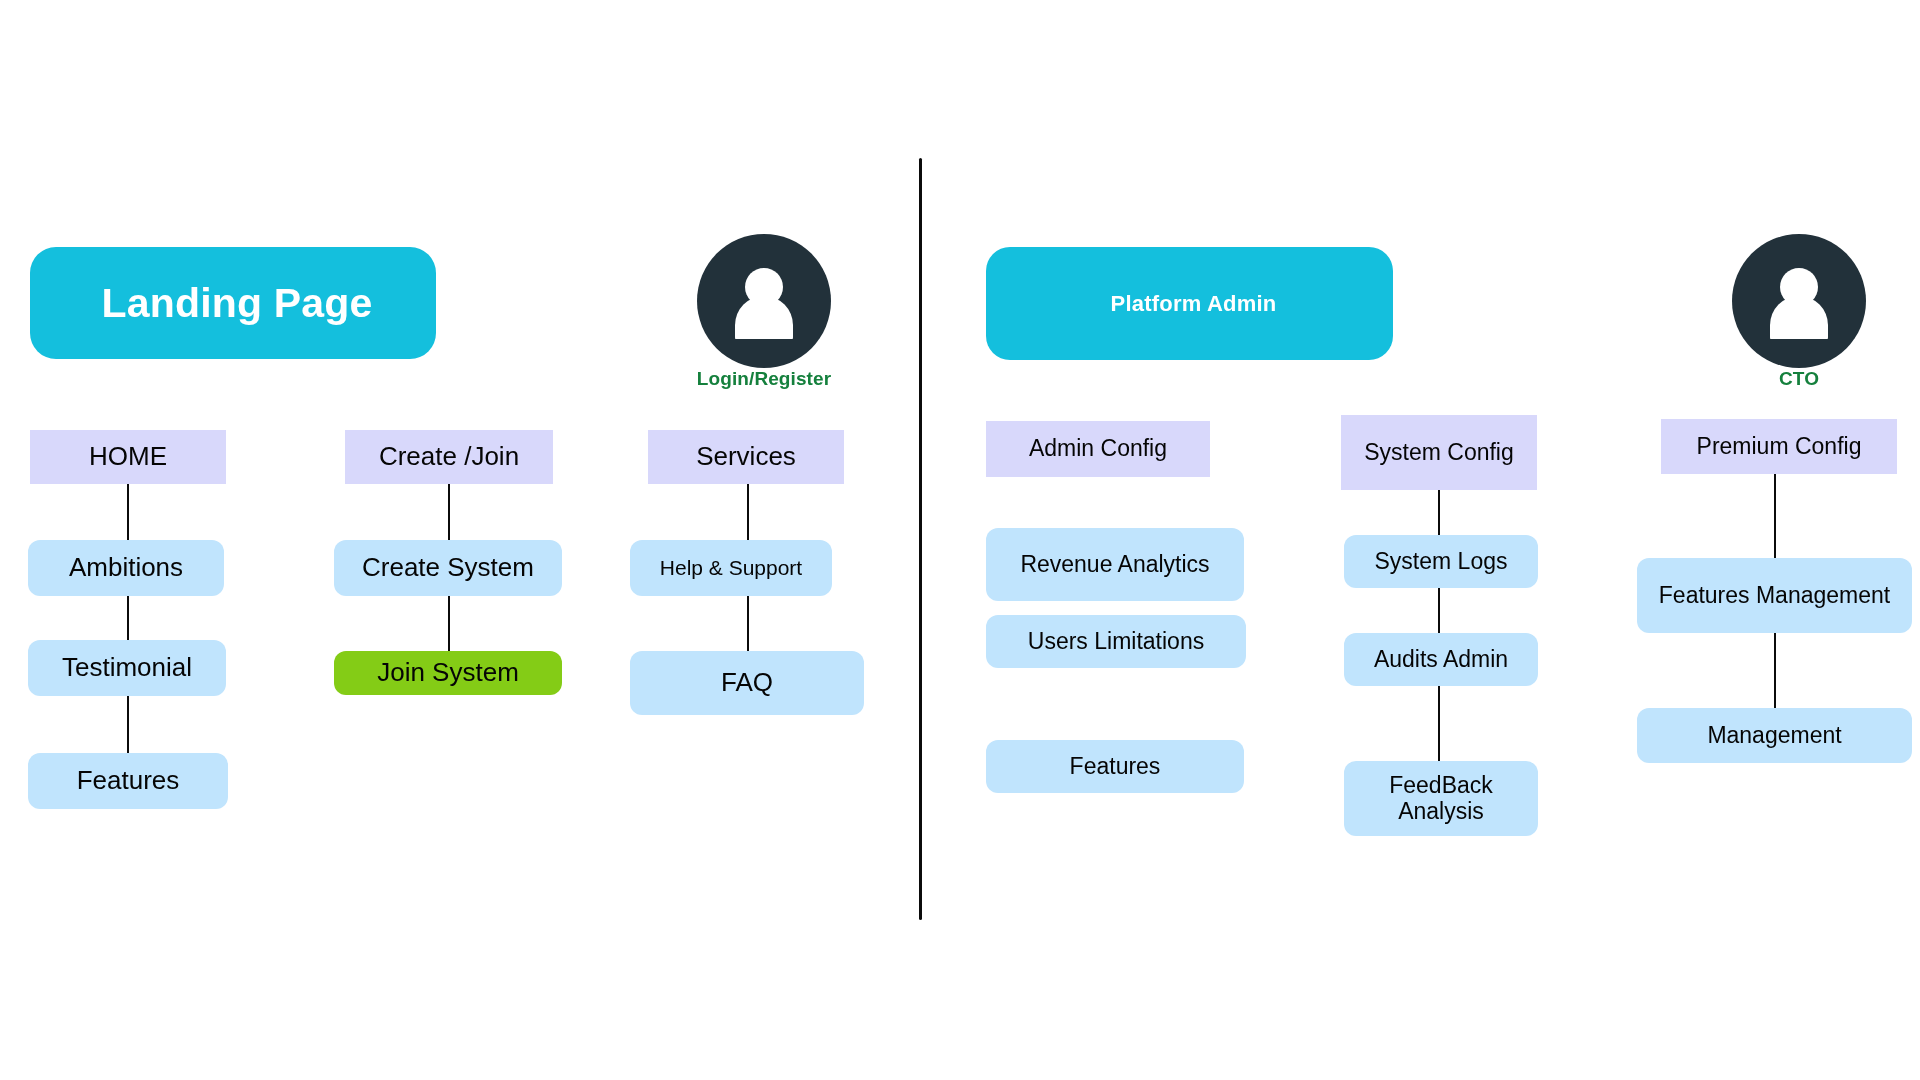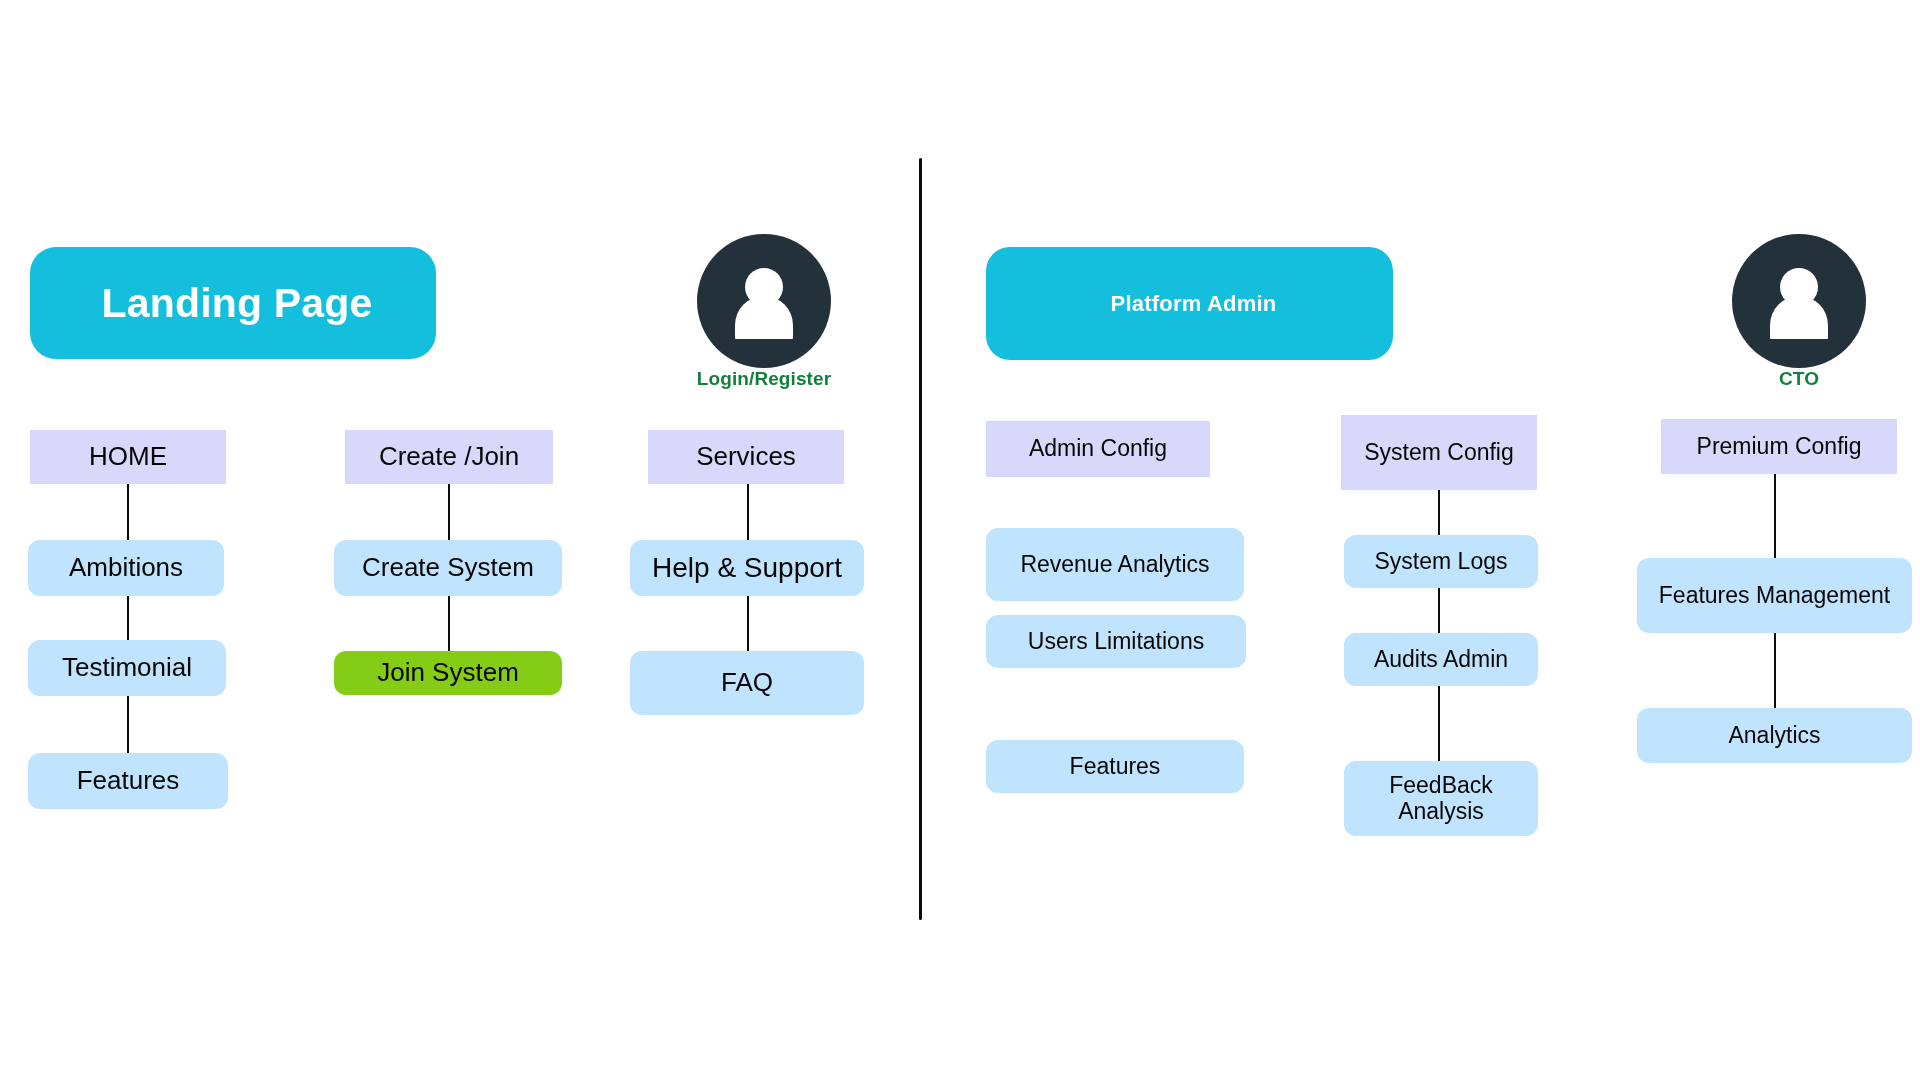--- a/index.html
+++ b/index.html
@@ -124,21 +124,21 @@
   </div>
   <div class="connector" style="left: 448px; top: 596px; height: 55px; background: rgb(11, 11, 11);"></div>
   <div class="node child" style="left: 334px; top: 651px; width: 228px; height: 44px; font-size: 26px; background: #84cc16;">
     <span>Join System</span>
   </div>
 
   <div class="node root" style="left: 648px; top: 430px; width: 196px; height: 54px; font-size: 26px; background: rgb(216, 216, 251);">
     <span>Services</span>
   </div>
   <div class="connector" style="left: 747px; top: 484px; height: 56px; background: rgb(11, 11, 11);"></div>
-  <div class="node child" style="left: 630px; top: 540px; width: 234px; height: 56px; font-size: 28px; background: rgb(192, 228, 253);">
+  <div class="node child" style="left: 630px; top: 540px; width: 202px; height: 56px; font-size: 21px; background: rgb(192, 228, 253);">
     <span>Help &amp; Support</span>
   </div>
   <div class="connector" style="left: 747px; top: 596px; height: 55px; background: rgb(11, 11, 11);"></div>
   <div class="node child" style="left: 630px; top: 651px; width: 234px; height: 64px; font-size: 26px; background: rgb(192, 228, 253);">
     <span>FAQ</span>
   </div>
 
   <div class="header-pill small" style="left: 986px; top: 247px; width: 407px; height: 113px; background: rgb(20, 191, 221);">
     <span>Platform Admin</span>
   </div>
@@ -184,16 +184,16 @@
 
   <div class="node root" style="left: 1637px; top: 419px; width: 236px; height: 55px; font-size: 23px; background: rgb(216, 216, 251); margin-left: 24px;">
     <span>Premium Config</span>
   </div>
   <div class="connector" style="left: 1774px; top: 474px; height: 84px; background: rgb(11, 11, 11);"></div>
   <div class="node child" style="left: 1637px; top: 558px; width: 275px; height: 75px; font-size: 23px; background: rgb(192, 228, 253);">
     <span>Features Management</span>
   </div>
   <div class="connector" style="left: 1774px; top: 633px; height: 75px; background: rgb(11, 11, 11);"></div>
   <div class="node child" style="left: 1637px; top: 708px; width: 275px; height: 55px; font-size: 23px; background: rgb(192, 228, 253);">
-    <span>Analytics</span>
+    <span>Management</span>
   </div>
 
 </div>
 
 </body></html>

